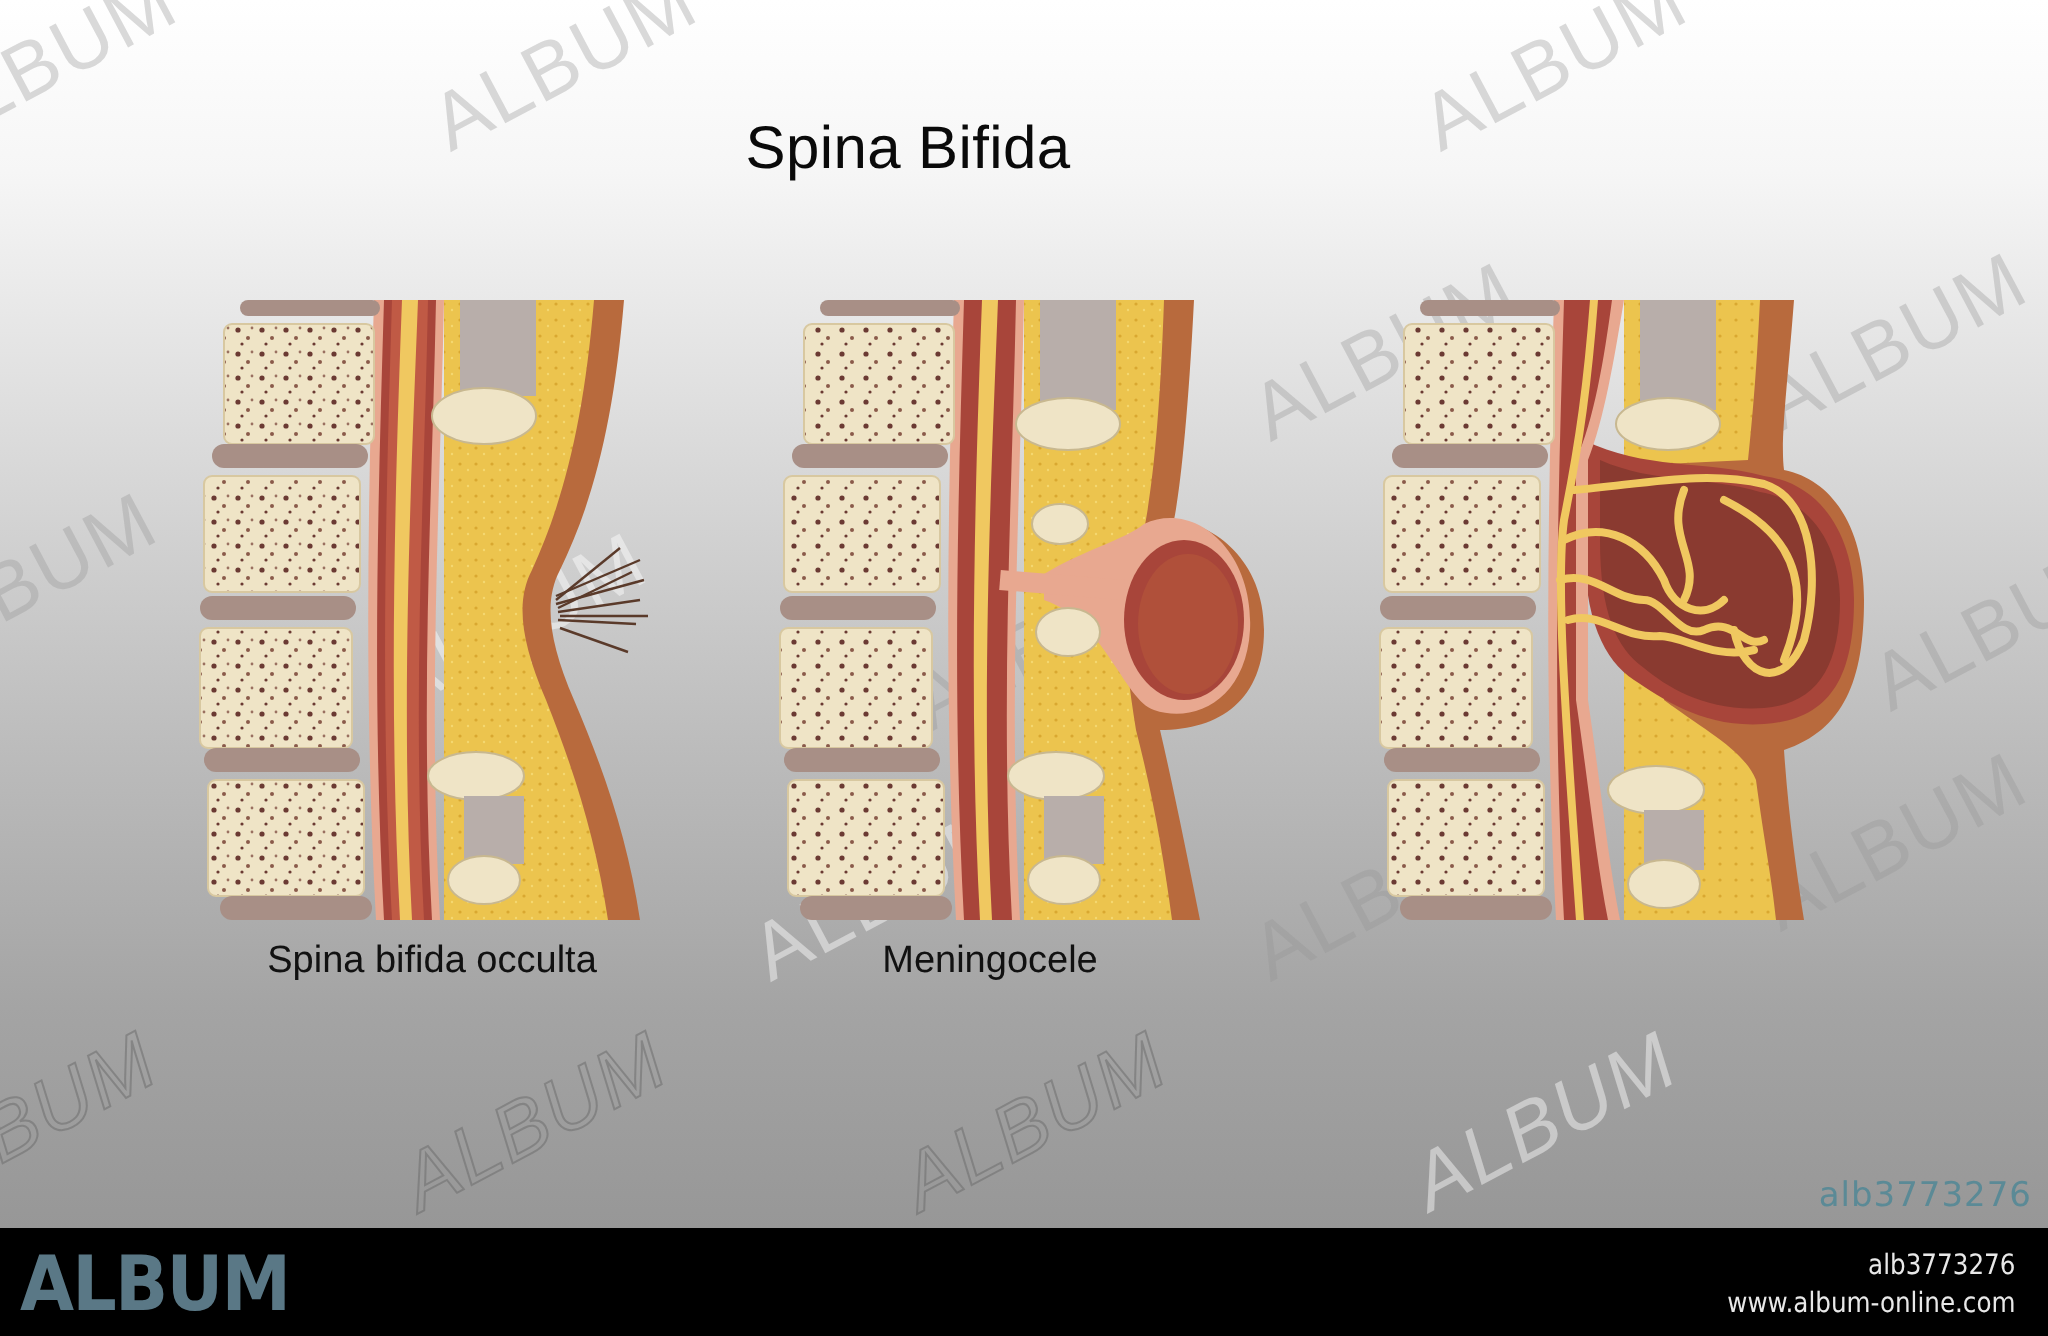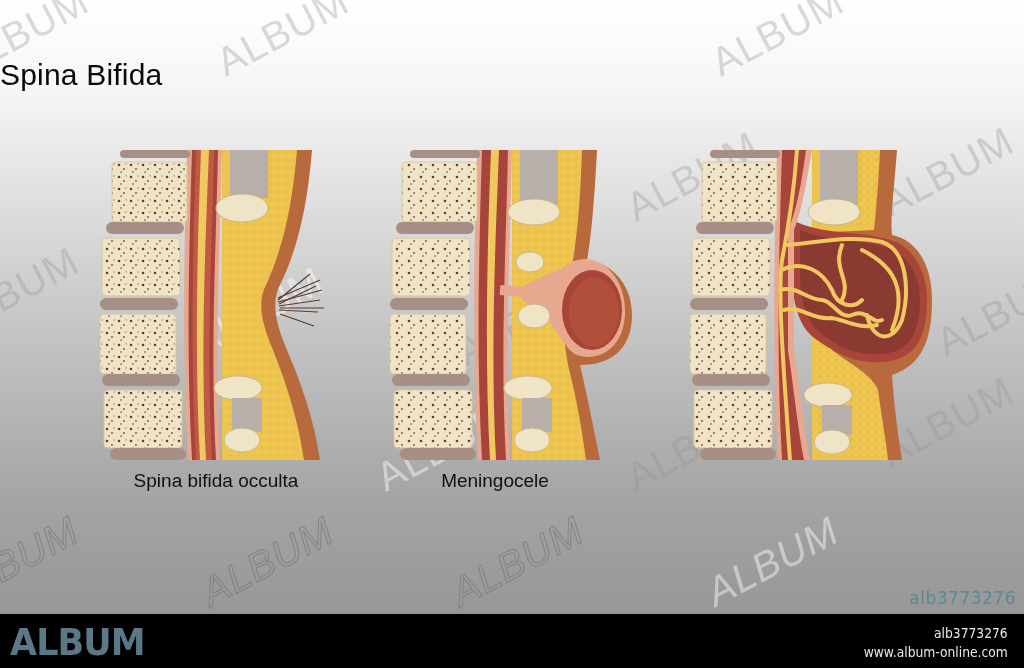--- a/index.html
+++ b/index.html
@@ -7,21 +7,21 @@
     body { font-family: "Liberation Sans", sans-serif; position: relative; background: #000; }
 
     .canvas {
       position: absolute; left: 0; top: 0; width: 1024px; height: 614px;
       background: linear-gradient(to bottom, #ffffff 0%, #f6f6f6 14%, #dcdcdc 35%, #bdbdbd 60%, #a4a4a4 82%, #979797 100%);
       overflow: hidden;
     }
 
     .title {
       position: absolute; left: 0; width: 908px; top: 58px;
-      text-align: left; font-size: 30px; color: #0a0a0a; letter-spacing: 0.2px;
+      text-align: center; font-size: 30px; color: #0a0a0a; letter-spacing: 0.2px;
     }
 
     .panel { position: absolute; top: 150px; width: 250px; height: 310px; }
     .panel svg { width: 100%; height: 100%; display: block; }
     .p1 { left: 92px; }
     .p2 { left: 382px; }
     .p3 { left: 682px; }
 
     .caption {
       position: absolute; top: 470px; font-size: 19px; color: #111;

